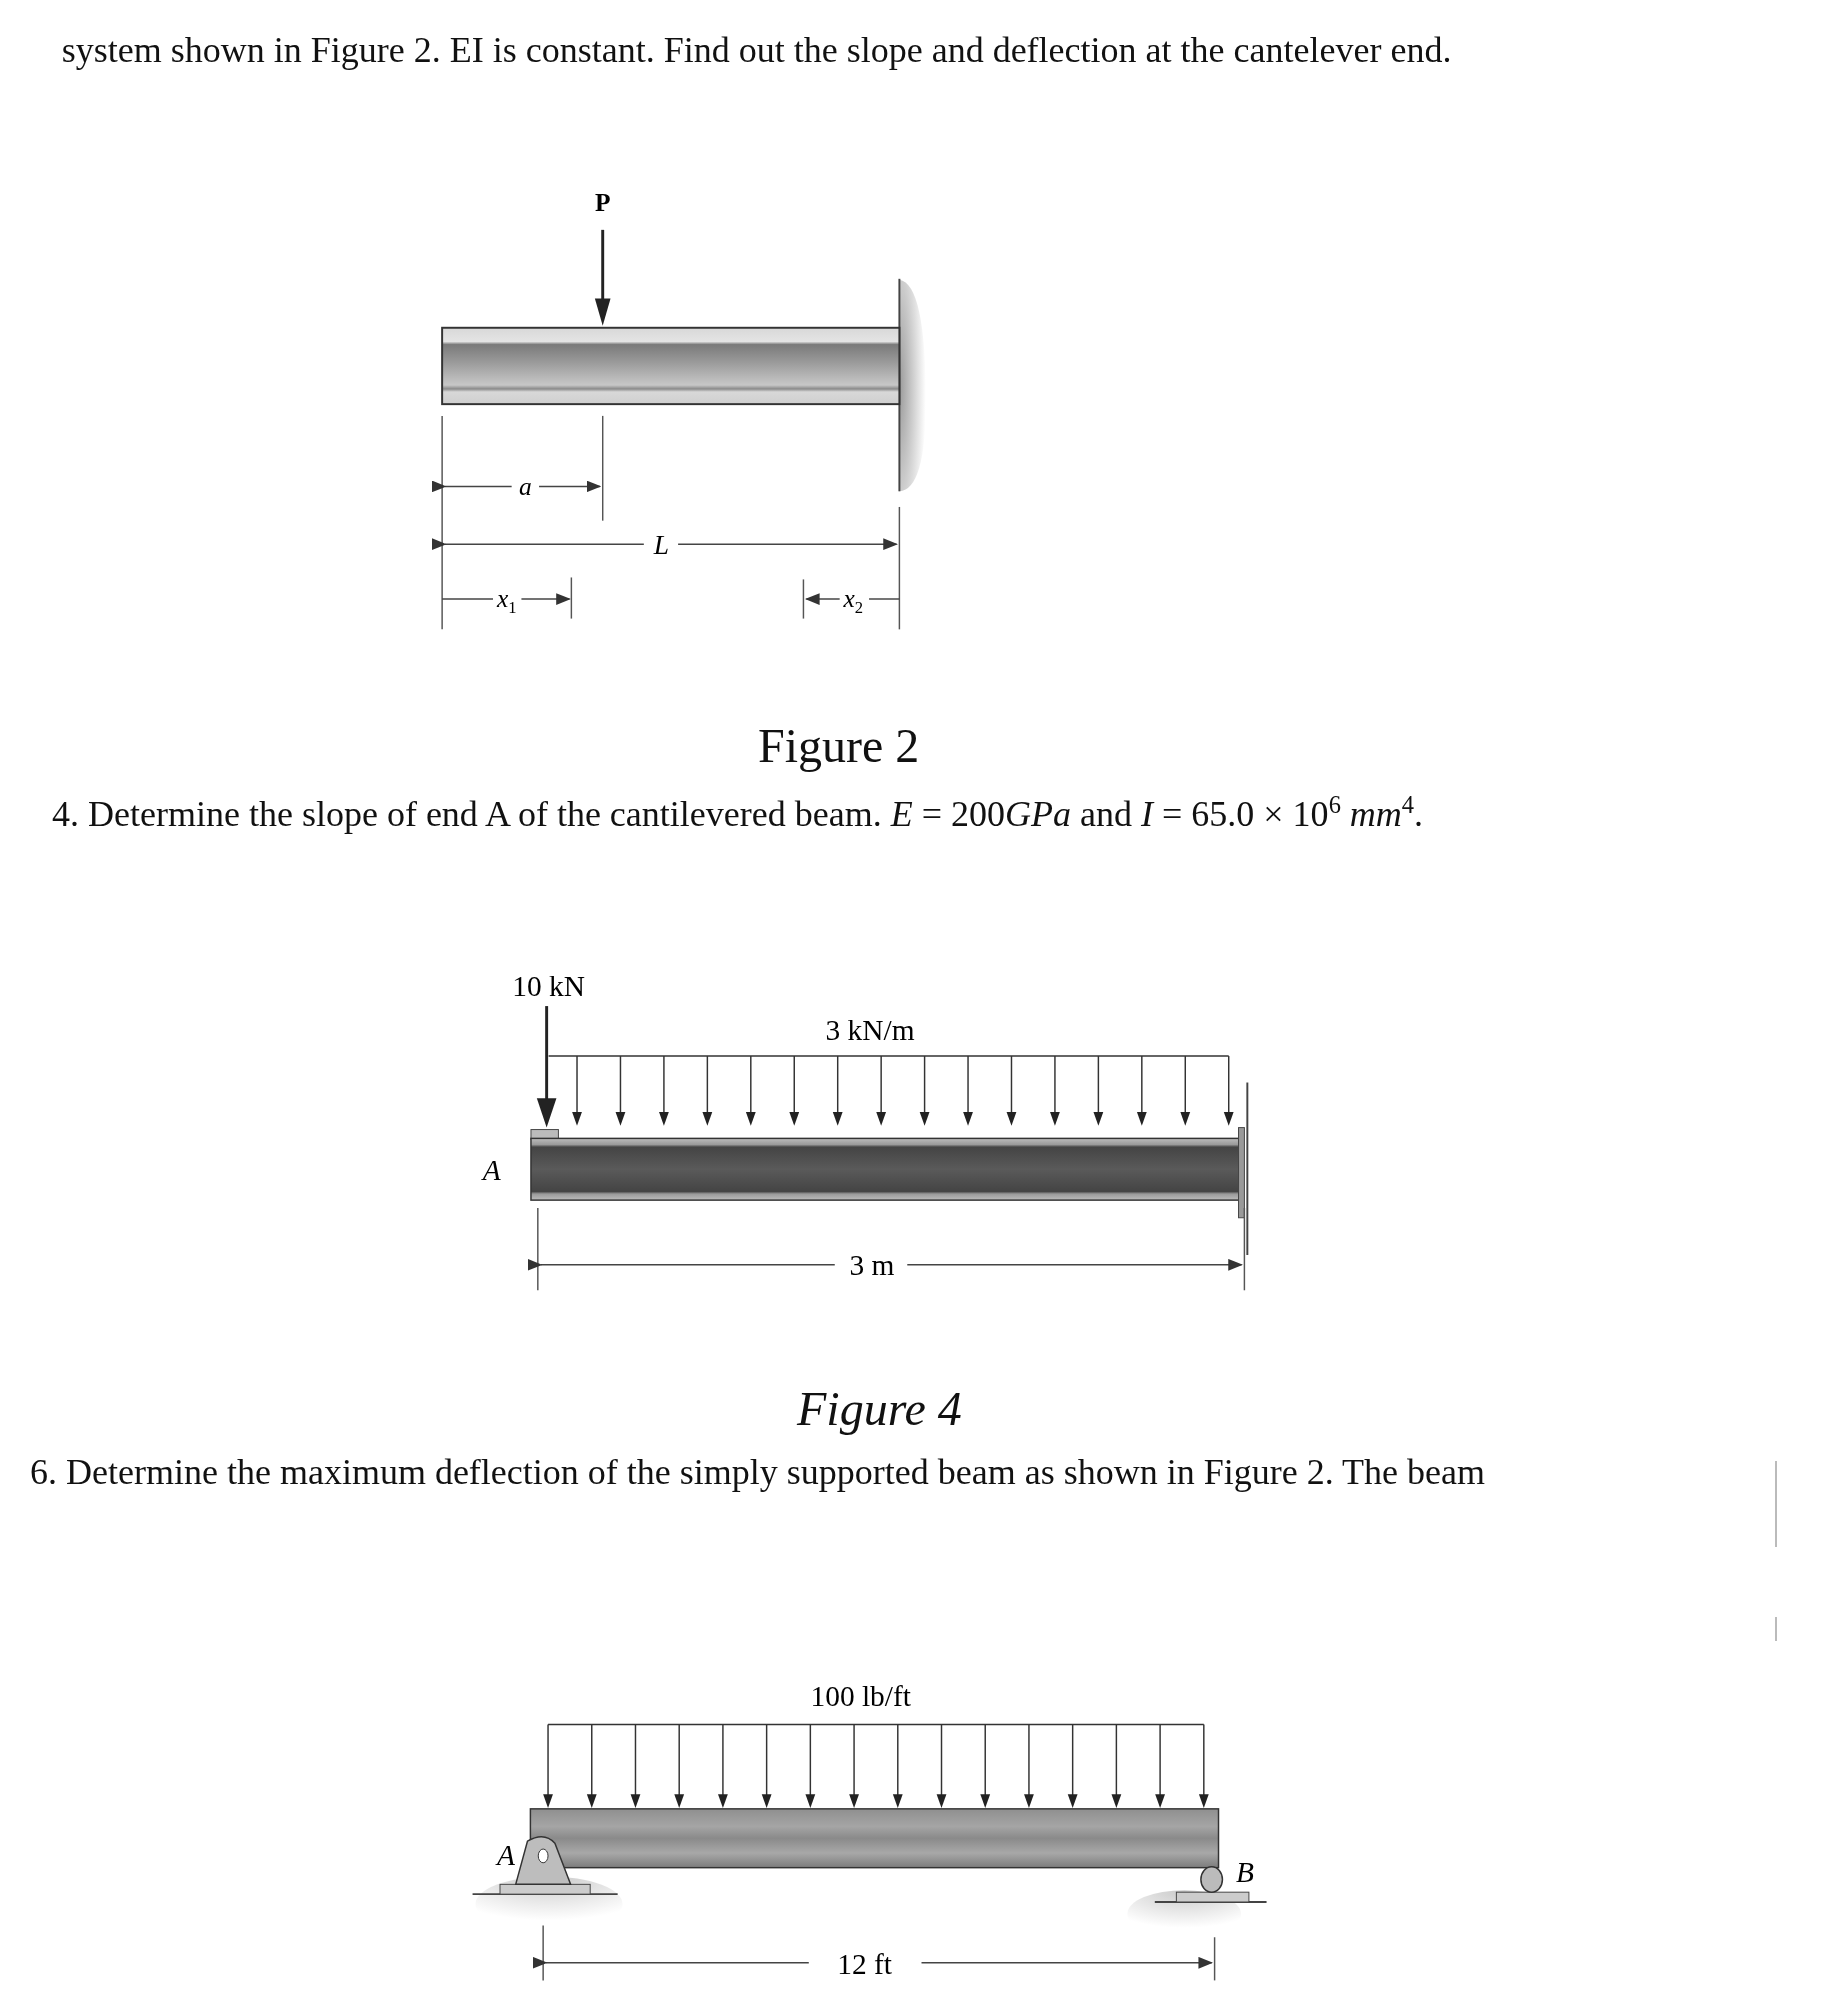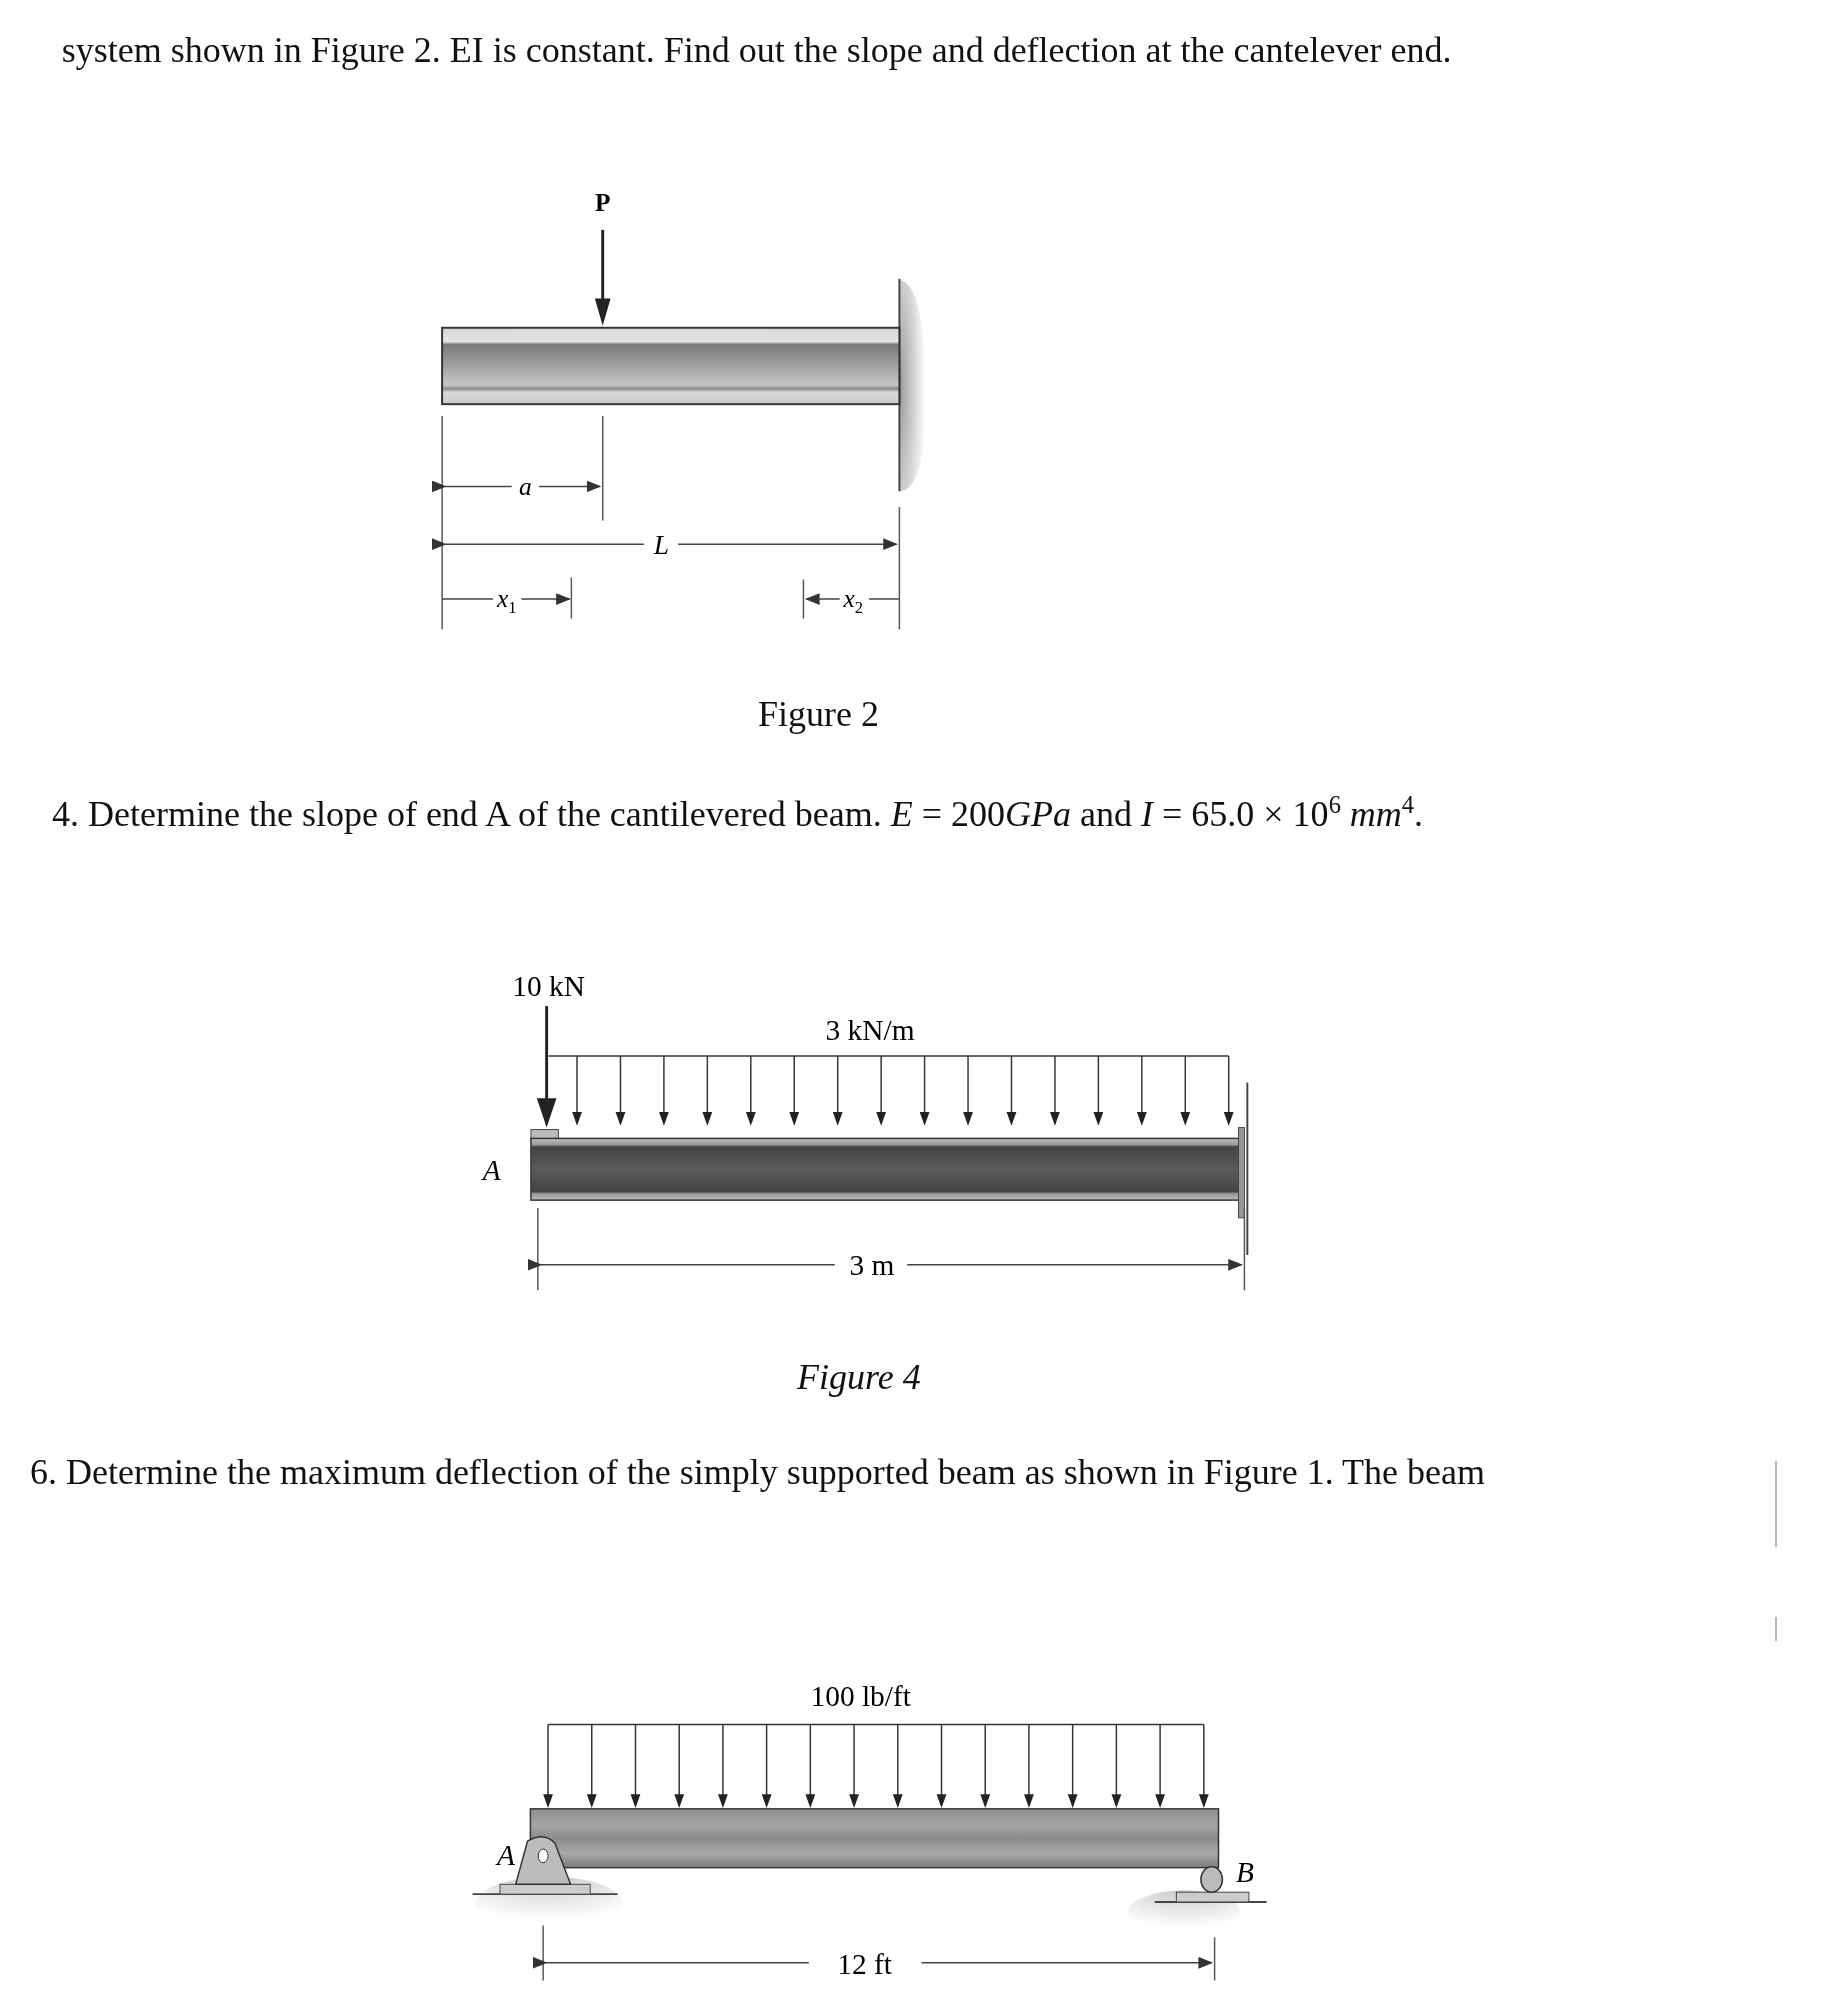--- a/index.html
+++ b/index.html
@@ -3,21 +3,21 @@
 <meta charset="utf-8">
 <style>
   html, body { margin:0; padding:0; background:#ffffff; }
   body { width:1843px; height:2005px; position:relative; overflow:hidden;
          font-family:"DejaVu Serif", "Liberation Serif", serif; color:#111; }
   .para { position:absolute; font-family:"Liberation Serif", "DejaVu Serif", serif;
           font-size:36px; line-height:46px; color:#111; }
   .para .line { display:block; white-space:nowrap; }
   .math { font-style:italic; }
   sub, sup { font-size:0.68em; line-height:0; }
-  .caption { position:absolute; font-family:"Liberation Serif", serif; font-size:36px; color:#111; }
+  .caption { position:absolute; font-family:"Liberation Serif", serif; font-size:48px; color:#111;margin-top:25px; }
   svg text { font-family:"Liberation Serif", "DejaVu Serif", serif; }
   .edge-mark { position:absolute; width:2px; background:#bbb; }
 </style>
 </head>
 <body>
 
 <div class="para" style="left:13.7px; top:27.4px;">
   <span class="line" style="padding-left:48px;" id="p2l2"><span>system shown in  Figure 2. EI is constant. Find out the slope and deflection at the cantelever end.</span></span>
 </div>
 
@@ -147,21 +147,21 @@
   <line x1="790" y1="252" x2="790" y2="336" stroke="#555" stroke-width="1.5"></line>
   <line x1="72" y1="310" x2="372" y2="310" stroke="#444" stroke-width="1.5" marker-start="url(#arrHead4)"></line>
   <line x1="446" y1="310" x2="787" y2="310" stroke="#444" stroke-width="1.5" marker-end="url(#arrHead4)"></line>
   <text x="410" y="320" font-size="30" text-anchor="middle">3 m</text>
 </svg>
 <div class="caption" style="left:797px; top:1356px;font-style:italic;">Figure 4</div>
 
 <div class="para" style="left:30px; top:1449px;">
   <span class="line">
     <span>6.</span>
-    <span id="p6l1"><span>Determine the maximum deflection of the simply supported beam as shown in  Figure 1. The beam</span></span>
+    <span id="p6l1"><span>Determine the maximum deflection of the simply supported beam as shown in  Figure 2. The beam</span></span>
   </span>
 </div>
 <div class="edge-mark" style="left:1775px; top:1461px; height:86px;"></div>
 <div class="edge-mark" style="left:1775px; top:1617px; height:23.5px;"></div>
 
 <svg style="position:absolute; left:451px; top:1647px;" width="843" height="359" viewBox="0 0 860 366">
   <defs>
     <linearGradient id="woodGrad" x1="0" y1="0" x2="0" y2="1">
       <stop offset="0" stop-color="#8f8f8f"></stop>
       <stop offset="0.3" stop-color="#a5a5a5"></stop>

